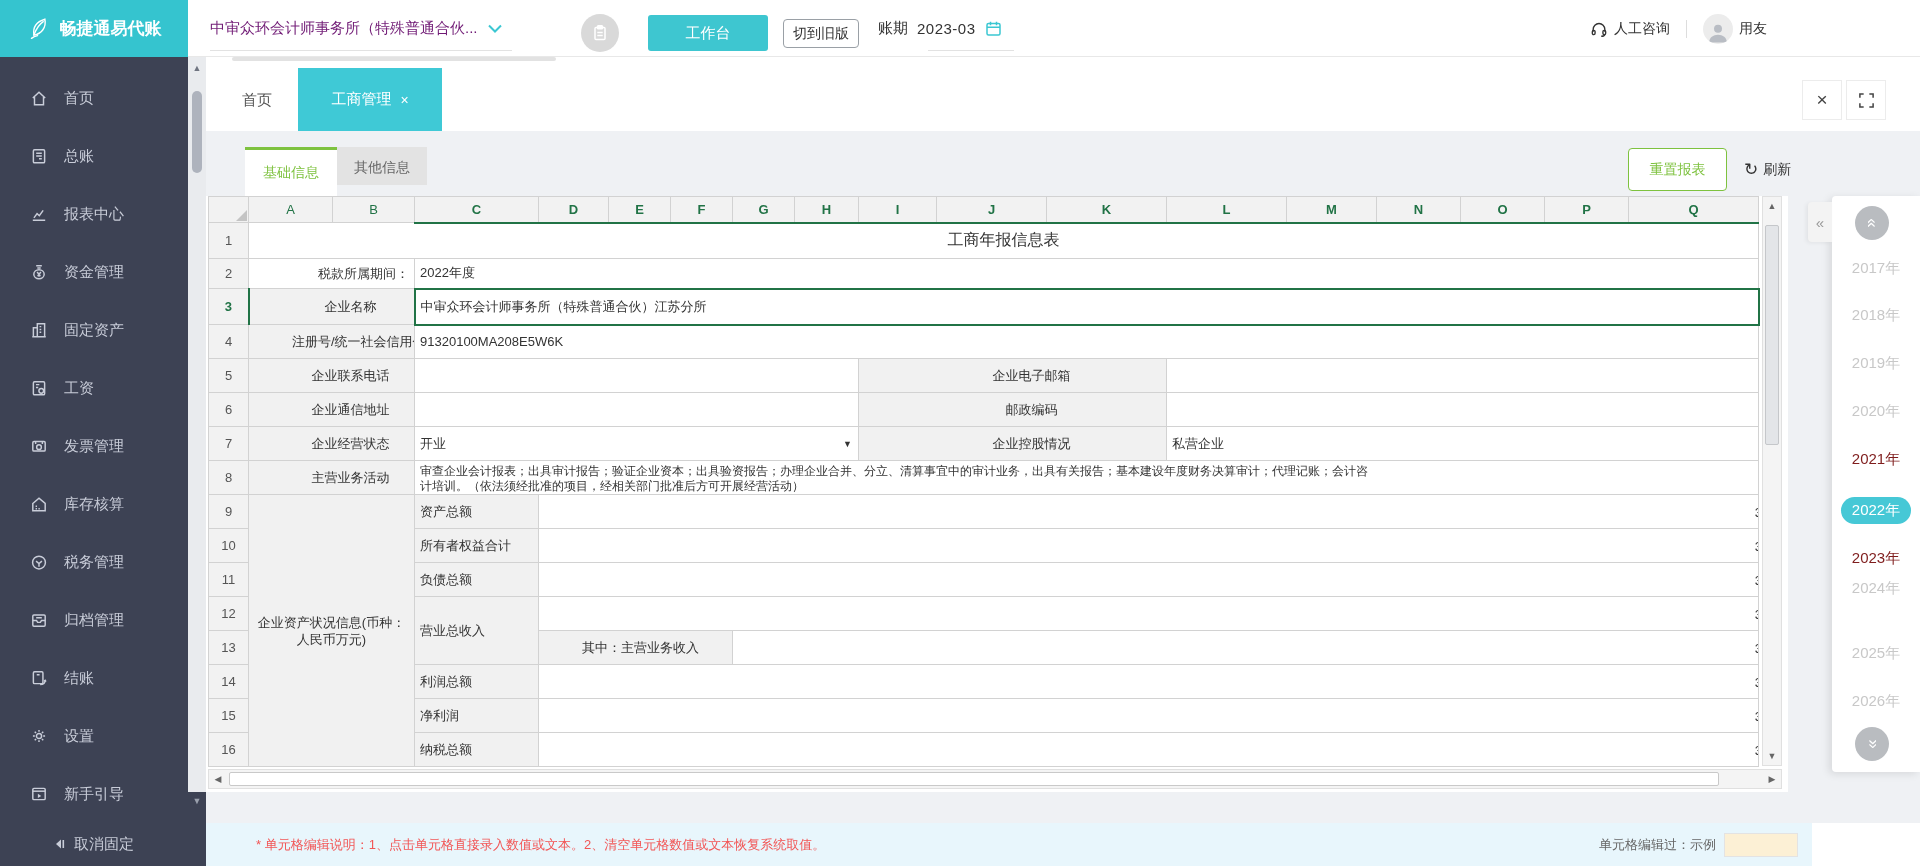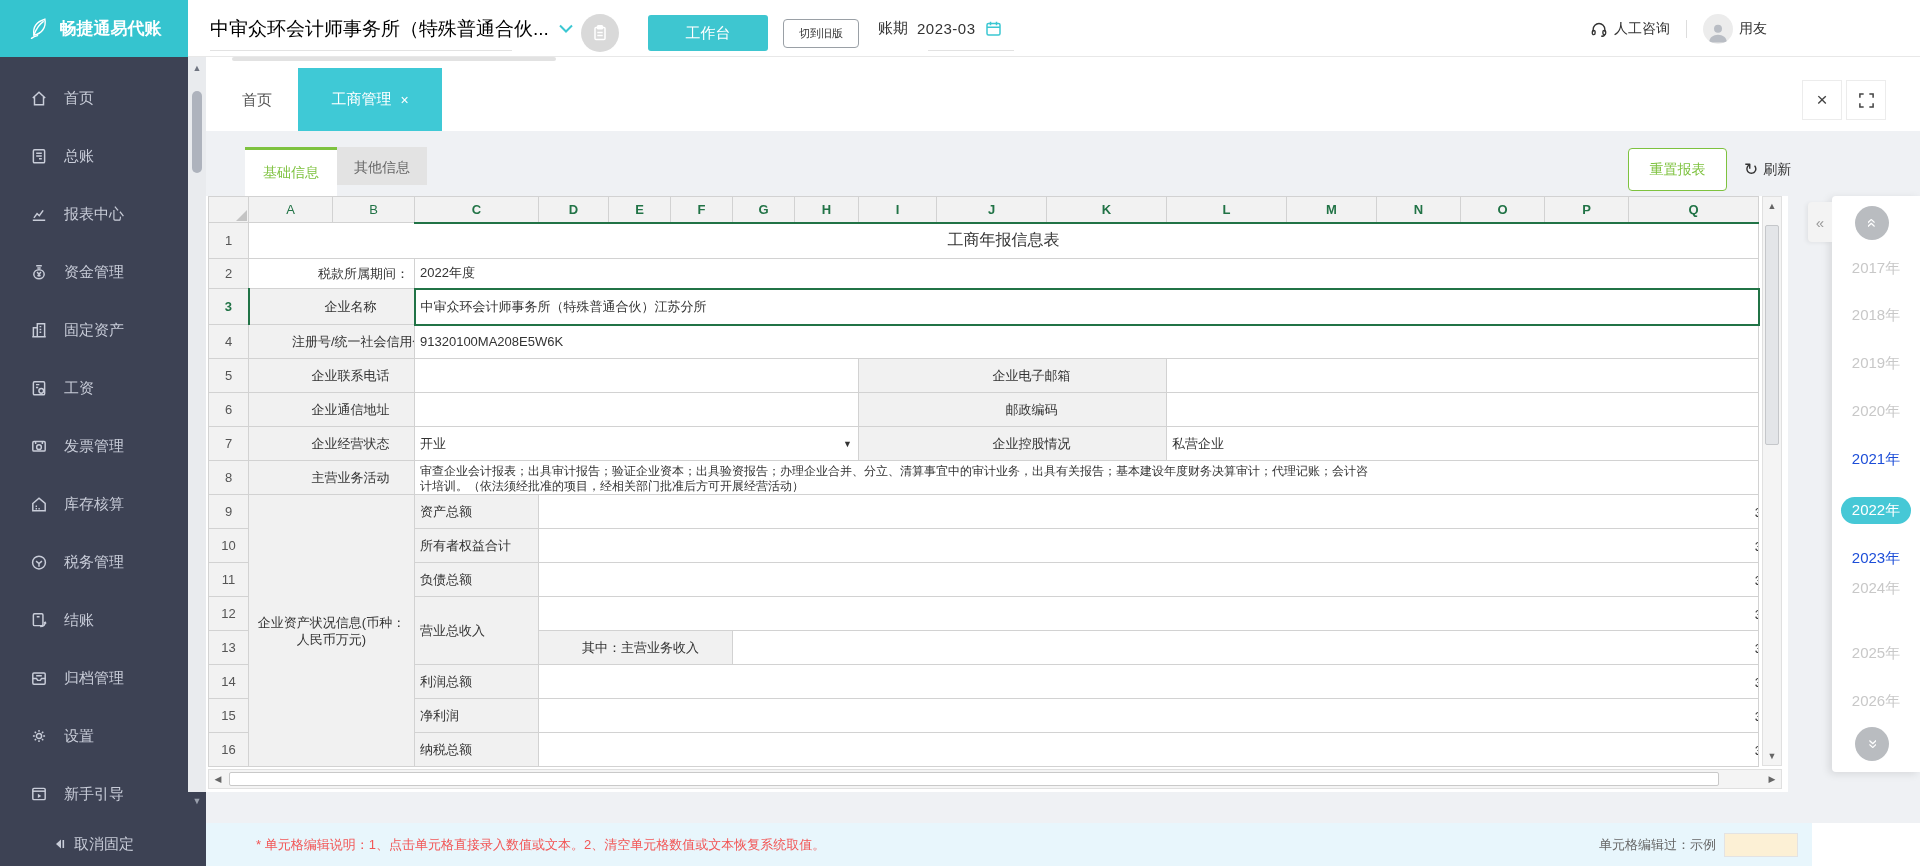--- a/index.html
+++ b/index.html
@@ -4,25 +4,25 @@
 <style>
   * { margin:0; padding:0; box-sizing:border-box; }
   html,body { width:1920px; height:866px; overflow:hidden; }
   body { font-family:"Liberation Sans","DejaVu Sans",sans-serif; font-size:14px; color:#333; background:#eff1f4; position:relative; }
 
   
   #header { position:absolute; left:0; top:0; width:1920px; height:57px; background:#fff; border-bottom:1px solid #e8e8e8; z-index:30; }
   #logo { position:absolute; left:0; top:0; width:188px; height:57px; background:#35c4cf; color:#fff; display:flex; align-items:center; justify-content:center; gap:7px; font-size:17px; font-weight:bold; }
   .hrow { position:absolute; top:0; height:57px; display:flex; align-items:center; }
   #company-area { left:210px; gap:10px; }
-  #company-area .cname { font-size:19px; color:#000000; }
+  #company-area .cname { font-size:15px; color:#701a75; }
   .underline { position:absolute; height:1px; background:#e2e2e2; top:50px; }
   #clipboard-circle { position:absolute; left:581px; top:14px; width:38px; height:38px; border-radius:50%; background:#d9d9d9; display:flex; align-items:center; justify-content:center; }
   #btn-workbench { position:absolute; left:648px; top:15px; width:120px; height:36px; background:#3ec6d0; color:#fff; font-size:15px; border:none; border-radius:3px; display:flex; align-items:center; justify-content:center; }
-  #btn-oldver { position:absolute; left:783px; top:19px; width:76px; height:29px; background:#fff; border:1px solid #9aa0a6; border-radius:4px; color:#333; font-size:11px; display:flex; align-items:center; justify-content:center; }
+  #btn-oldver { position:absolute; left:783px; top:19px; width:76px; height:29px; background:#fff; border:1px solid #9aa0a6; border-radius:4px; color:#333; font-size:14px; display:flex; align-items:center; justify-content:center; }
   #period-area { left:878px; gap:9px; font-size:15px; }
   #support-area { left:1590px; gap:6px; font-size:14px; }
   .hdr-divider { width:1px; height:18px; background:#ddd; margin:0 10px; }
   #avatar { width:30px; height:30px; border-radius:50%; background:#ececec; display:flex; align-items:flex-end; justify-content:center; overflow:hidden; }
 
   
   #sidebar { position:absolute; left:0; top:57px; width:188px; height:809px; background:#3d4254; z-index:20; }
   .side-item { height:58px; display:flex; align-items:center; padding-left:30px; gap:16px; color:#c8ccd8; font-size:15px; cursor:pointer; }
   .side-item svg { flex:none; }
   #side-list { padding-top:12px; }
@@ -85,21 +85,21 @@
   #hscroll .sbtn { position:absolute; top:0; width:18px; height:18px; text-align:center; line-height:18px; font-size:9px; color:#666; }
   #hthumb { position:absolute; left:20px; top:2px; width:1490px; height:14px; background:#fff; border:1px solid #c9c9c9; border-radius:2px; }
 
   
   #year-panel { position:absolute; left:1832px; top:196px; width:88px; height:576px; background:#fff; box-shadow:-3px 2px 8px rgba(0,0,0,0.10); border-radius:4px 0 0 4px; z-index:8; }
   #collapse-tab { position:absolute; left:1808px; top:202px; width:24px; height:40px; background:#f3f3f3; border-radius:4px 0 0 4px; color:#999; font-size:15px; display:flex; align-items:center; justify-content:center; z-index:9; box-shadow:-2px 1px 4px rgba(0,0,0,0.06); }
   .ycircle { position:absolute; left:23px; width:34px; height:34px; border-radius:50%; background:#b9bcc0; color:#fff; display:flex; align-items:center; justify-content:center; font-size:17px; }
   .ycircle span { display:inline-block; }
   .yitem { position:absolute; left:0; width:88px; height:30px; line-height:30px; text-align:center; font-size:15px; cursor:pointer; }
   .y-dis { color:#c8c8c8; }
-  .y-on { color:#1d4ed8; }
+  .y-on { color:#7f1d1d; }
   .y-sel-wrap { position:absolute; left:0; width:88px; text-align:center; }
   .y-sel { display:inline-block; padding:4px 11px; background:#46c8d6; color:#fff; border-radius:16px; font-size:15px; }
 
   
   #footer-bar { position:absolute; left:206px; top:823px; width:1606px; height:43px; background:#e8f6fc; display:flex; align-items:center; padding:0 14px 0 50px; z-index:6; }
   #footer-note { color:#f25555; font-size:13px; }
   #footer-legend { margin-left:auto; display:flex; align-items:center; gap:8px; color:#666; font-size:13px; }
   #legend-swatch { width:74px; height:24px; background:#fcf0d5; border:1px solid #e3e3e3; }
   #footer-right-white { position:absolute; left:1812px; top:823px; width:108px; height:43px; background:#fff; z-index:5; }
 
@@ -253,35 +253,35 @@
           <svg width="18" height="18" viewBox="0 0 16 16" fill="none" stroke="#c9cdd9" stroke-width="1.3">
             <circle cx="8" cy="8.5" r="5.7"></circle>
             <path d="M5.4 7.2 8 9.3l2.6-2.1M8 9.3v3"></path>
           </svg>
         </span>
       <span>税务管理</span>
     </div>
     <div class="side-item">
       <span>
           <svg width="18" height="18" viewBox="0 0 16 16" fill="none" stroke="#c9cdd9" stroke-width="1.3">
+            <rect x="2.5" y="3.5" width="11" height="10" rx="1"></rect>
+            <path d="M2.5 8.5h3.3l1 1.6h2.4l1-1.6h3.3M5.5 6h5"></path>
+          </svg>
+        </span>
+      <span>归档管理</span>
+    </div>
+    <div class="side-item">
+      <span>
+          <svg width="18" height="18" viewBox="0 0 16 16" fill="none" stroke="#c9cdd9" stroke-width="1.3">
             <rect x="3" y="2.5" width="8.5" height="10.5" rx="1"></rect>
             <path d="M6 5.2h2.5M9 13.8c2.8 0 4.5-1.4 4.5-3.8"></path>
             <path d="M12.4 10.8l1.1-.8.7 1.3"></path>
           </svg>
         </span>
       <span>结账</span>
-    </div>
-    <div class="side-item">
-      <span>
-          <svg width="18" height="18" viewBox="0 0 16 16" fill="none" stroke="#c9cdd9" stroke-width="1.3">
-            <rect x="2.5" y="3.5" width="11" height="10" rx="1"></rect>
-            <path d="M2.5 8.5h3.3l1 1.6h2.4l1-1.6h3.3M5.5 6h5"></path>
-          </svg>
-        </span>
-      <span>归档管理</span>
     </div>
     <div class="side-item">
       <span>
           <svg width="18" height="18" viewBox="0 0 16 16" fill="none" stroke="#c9cdd9" stroke-width="1.3">
             <circle cx="8" cy="8" r="2.3"></circle>
             <path d="M8 2.6v1.7M8 11.7v1.7M2.6 8h1.7M11.7 8h1.7M4.2 4.2l1.2 1.2M10.6 10.6l1.2 1.2M11.8 4.2l-1.2 1.2M5.4 10.6 4.2 11.8"></path>
           </svg>
         </span>
       <span>设置</span>
     </div>

